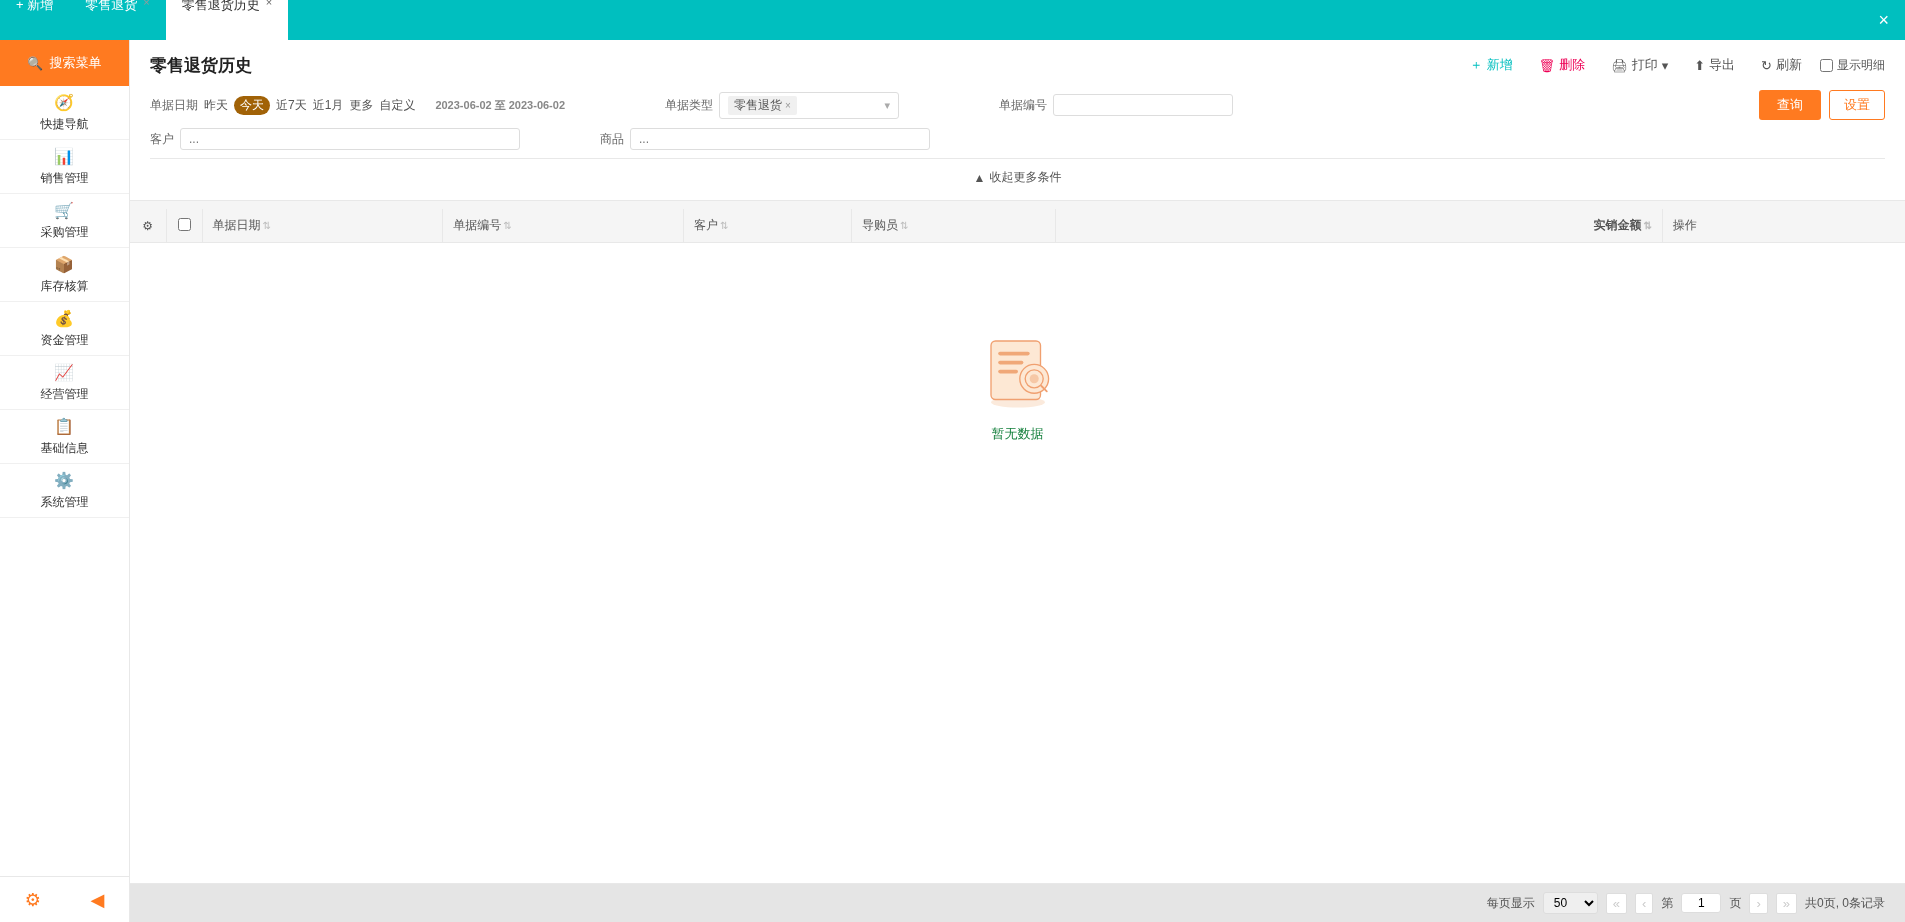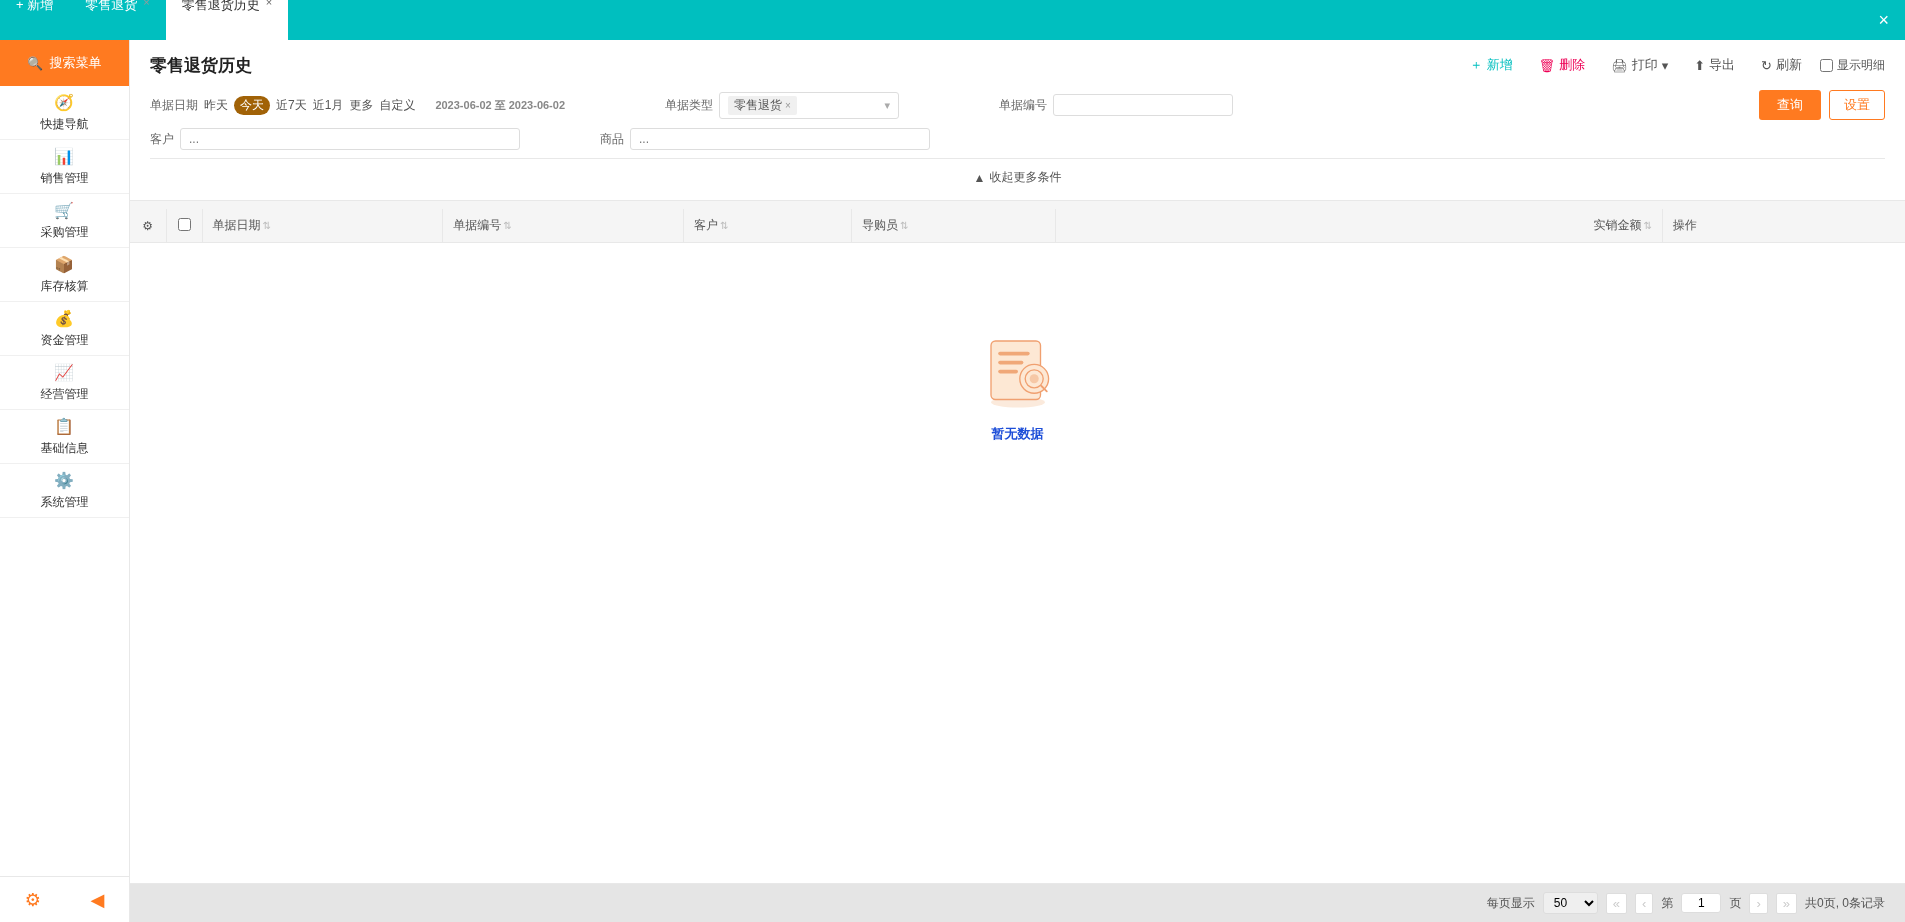--- a/index.html
+++ b/index.html
@@ -319,23 +319,22 @@
     .th-sort { display: flex; align-items: center; gap: 2px; }
     .sort-icon { color: #bbb; font-size: 10px; }
 
     
     .empty-state {
       display: flex;
       flex-direction: column;
       align-items: center;
       justify-content: space-between;
       padding: 80px 0;
-      color: #1d4ed8;
+      color: #15803d;
       font-size: 13px;
-      font-weight: bold;
     }
     .empty-icon {
       width: 90px;
       height: 90px;
       margin-bottom: 12px;
     }
 
     
     .pagination-bar {
       display: flex;
@@ -554,21 +553,21 @@
                   <span>客户</span>
                   <span class="sort-icon">⇅</span>
                 </div>
               </th>
               <th>
                 <div class="th-sort">
                   <span>导购员</span>
                   <span class="sort-icon">⇅</span>
                 </div>
               </th>
-              <th style="text-align:center; min-width:200px;">
+              <th style="text-align:center; min-width:200px;font-weight:bold;">
                 <div class="th-sort" style="justify-content:flex-end;">
                   <span>实销金额</span>
                   <span class="sort-icon">⇅</span>
                 </div>
               </th>
               <th style="min-width:80px;">
                 <span>操作</span>
               </th>
             </tr>
           </thead>

